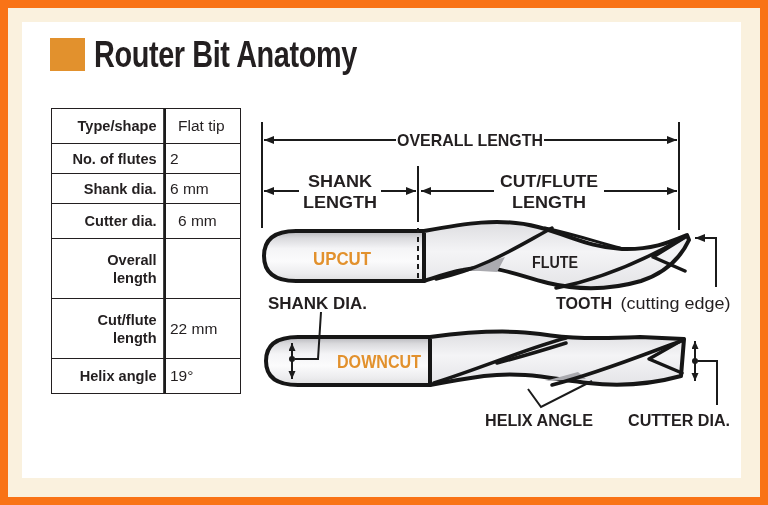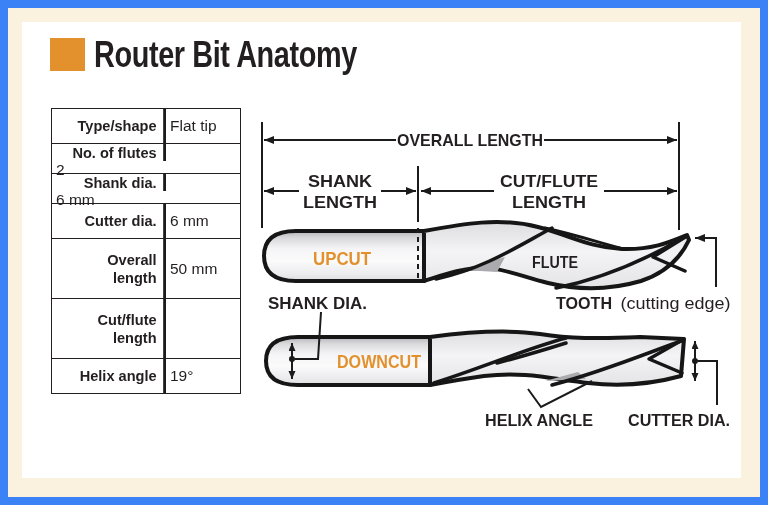--- a/index.html
+++ b/index.html
@@ -1,34 +1,34 @@
 <!DOCTYPE html>
 <html><head>
 <meta charset="utf-8">
 <style>
   * { box-sizing: border-box; margin: 0; padding: 0; }
   html,body { width: 768px; height: 505px; background: #ffffff; font-family: "Liberation Sans", sans-serif; }
-  .stage { position: relative; width: 768px; height: 505px; background: #3b82f6; overflow: hidden; }
+  .stage { position: relative; width: 768px; height: 505px; background: #f97316; overflow: hidden; }
   .frame { position: absolute; left: 8px; top: 8px; width: 752px; height: 489px; background: #FAF1DE; }
   .panel { position: absolute; left: 22px; top: 22px; width: 719px; height: 456px; background: #ffffff; }
 
   .title-square { position: absolute; left: 50px; top: 38px; width: 35px; height: 33px; background: #E2912D; }
   .page-title { position: absolute; left: 94px; top: 37px; height: 36px; line-height: 36px;
                 font-size: 37px; font-weight: bold; color: #231F20; letter-spacing: -0.5px;
                 transform: scaleX(0.78); transform-origin: 0 50%; white-space: nowrap; }
 
   .spec-table { position: absolute; left: 51px; top: 108px; width: 190px; border: 1px solid #231F20; background: #ffffff; }
   .spec-row { display: flex; border-bottom: 1px solid #231F20; }
   .spec-row:last-child { border-bottom: none; }
   .spec-label { width: 114px; border-right: 3px solid #1b1b1b; display: flex; align-items: center; justify-content: flex-end;
                 text-align: right; padding-right: 7px; font-weight: bold; font-size: 15.5px; color: #231F20;
                 line-height: 1.1; white-space: pre-line; transform: scaleX(0.94); transform-origin: 100% 50%; }
   .spec-value { flex: 1; display: flex; align-items: center; padding-left: 4px; font-size: 15.5px; color: #231F20;
                 line-height: 1.15; white-space: pre-line; }
-  .h35 { height: 35px; } .h30 { height: 30px; flex-direction: column; } .h60 { height: 60px; } .h34 { height: 34px; }
+  .h35 { height: 35px; gap: 8px; } .h30 { height: 30px; } .h60 { height: 60px; } .h34 { height: 34px; }
 
   .diagram-svg { position: absolute; left: 250px; top: 108px; }
   .dim-text { font-weight: bold; fill: #231F20; }
   .lbl-text { font-weight: bold; fill: #231F20; }
   .accent-text { font-weight: bold; fill: #E2912D; }
 </style>
 </head>
 <body>
 
 <div class="stage">
@@ -51,25 +51,25 @@
       <div class="spec-label">Shank dia.</div>
       <div class="spec-value">6 mm</div>
     </div>
     <div class="spec-row h35">
       <div class="spec-label">Cutter dia.</div>
       <div class="spec-value">6 mm</div>
     </div>
     <div class="spec-row h60">
       <div class="spec-label">Overall
 length</div>
-      <div class="spec-value">50 mm</div>
     </div>
     <div class="spec-row h60">
       <div class="spec-label">Cut/flute
 length</div>
+      <div class="spec-value">22 mm</div>
     </div>
     <div class="spec-row h34">
       <div class="spec-label">Helix angle</div>
       <div class="spec-value">19°</div>
     </div>
   </div>
 
   <svg class="diagram-svg" width="492" height="332" viewBox="250 108 492 332" xmlns="http://www.w3.org/2000/svg">
     <defs>
       <marker id="arr" markerUnits="userSpaceOnUse" markerWidth="11" markerHeight="9" refX="10" refY="4" orient="auto">

